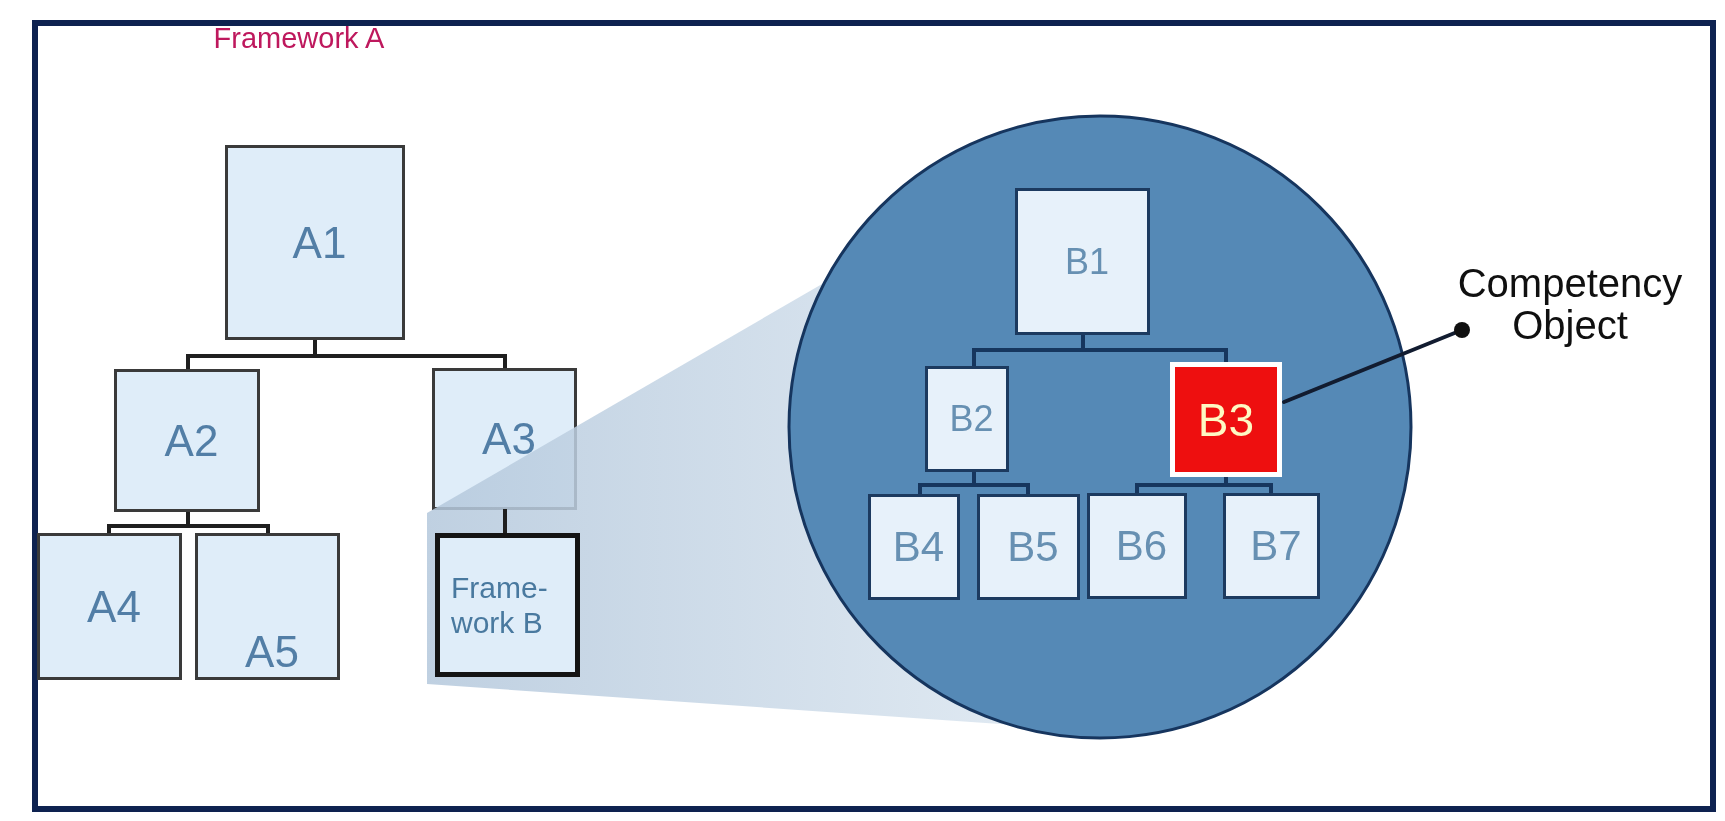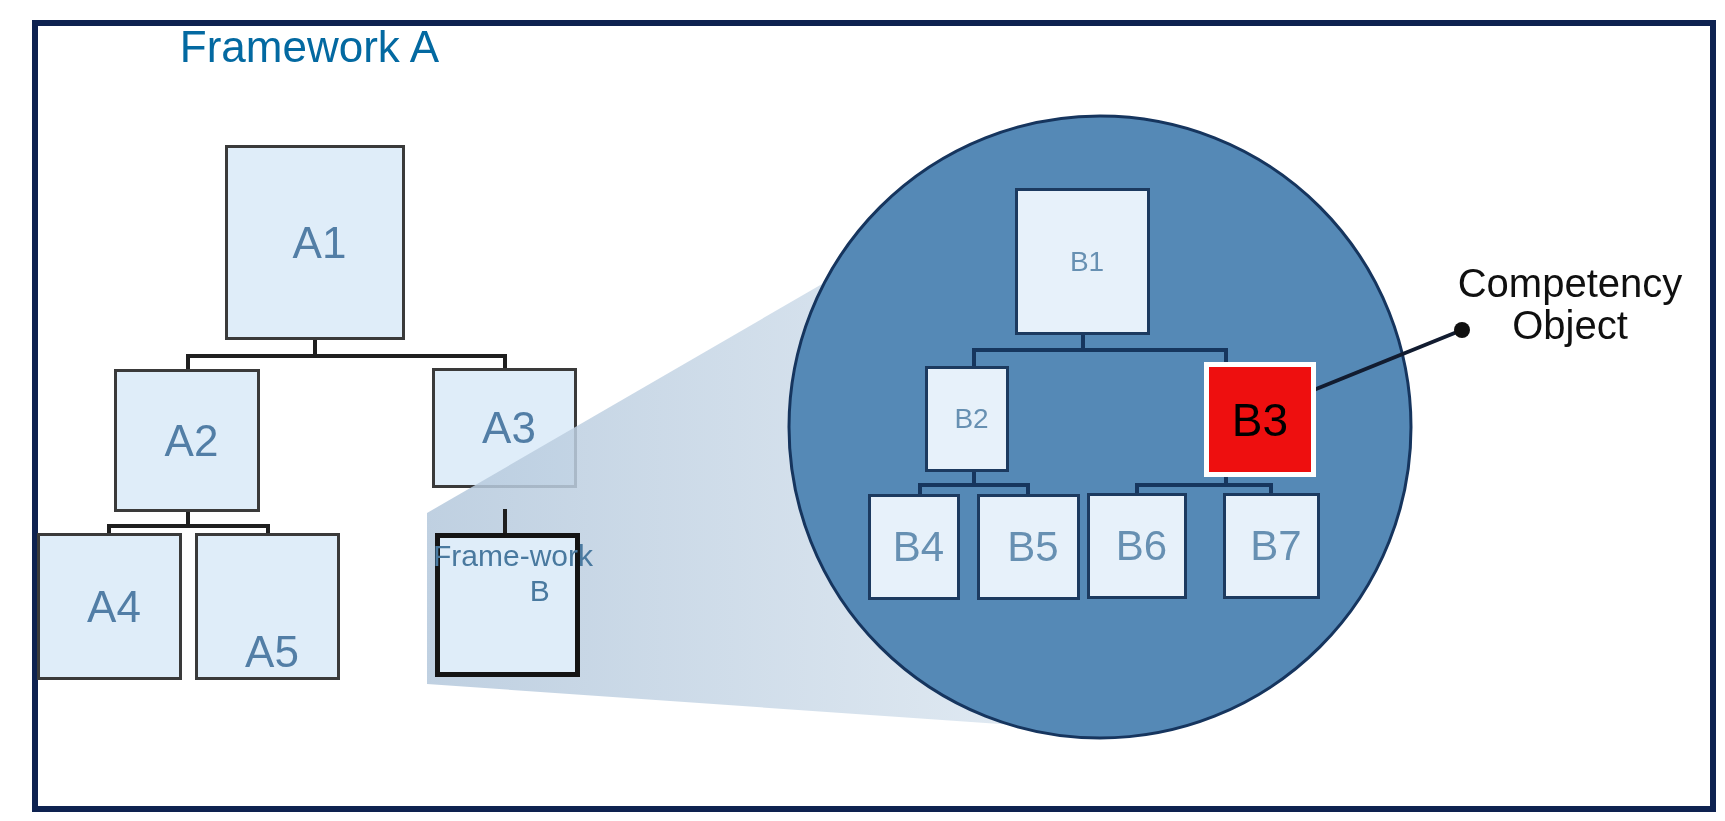--- a/index.html
+++ b/index.html
@@ -7,49 +7,49 @@
     position:relative;width:1725px;height:821px;background:#ffffff;overflow:hidden;
     font-family:"Liberation Sans", sans-serif;
   }
   .frame{
     position:absolute;left:32px;top:20px;width:1684px;height:792px;
     border:6px solid #0e2250;box-sizing:border-box;z-index:0;
   }
   .layer{position:absolute;left:0;top:0;pointer-events:none;}
   .z1{z-index:1}.z3{z-index:3}.z4{z-index:4}
   .title{
-    position:absolute;top:22px;height:52px;text-align:right;
-    font-size:44px;color:#0369a1;z-index:5;white-space:nowrap;
+    position:absolute;top:22px;height:52px;text-align:center;
+    font-size:29px;color:#be185d;z-index:5;white-space:nowrap;
   }
   #titleA{left:159px;width:280px;}
   #titleB{left:945px;width:280px;}
   .node{
     position:absolute;display:flex;align-items:center;justify-content:center;
     box-sizing:border-box;z-index:2;padding-left:9px;
   }
   .node.a{background:#dfedf9;border:3px solid #3a3a3a;color:#527ea6;font-size:44px;}
-  .node.b{background:#e7f1fa;border:3px solid #1c3a5f;color:#6790b2;font-size:28px;z-index:5;}
+  .node.b{background:#e7f1fa;border:3px solid #1c3a5f;color:#6790b2;font-size:36px;z-index:5;}
   .node.b.small{font-size:42px;}
   #boxA1{left:225px;top:145px;width:180px;height:195px;}
   #boxA2{left:114px;top:369px;width:146px;height:143px;}
-  #boxA3{left:432px;top:368px;width:145px;height:120px;}
+  #boxA3{left:432px;top:368px;width:145px;height:142px;}
   #boxA4{left:37px;top:533px;width:145px;height:147px;}
   #boxA5{left:195px;top:533px;width:145px;height:147px;align-items:flex-end;}
   #boxFWB{
     left:435px;top:533px;width:145px;height:144px;
     background:#dfedf9;border:5px solid #141414;color:#49799f;
     font-size:30px;line-height:35px;z-index:5;
-    align-items:flex-start;padding-left:11px;
+    flex-direction:column;align-items:flex-start;padding-left:11px;
   }
   #boxB1{left:1015px;top:188px;width:135px;height:147px;}
   #boxB2{left:925px;top:366px;width:84px;height:106px;}
   #boxB3{
     left:1170px;top:362px;width:112px;height:115px;
-    background:#ee0f0f;border:5px solid #ffffff;color:#000000;font-size:46px;z-index:5;
-    position:absolute;display:flex;align-items:center;justify-content:center;box-sizing:border-box;margin-left:34px;
+    background:#ee0f0f;border:5px solid #ffffff;color:#fef9c3;font-size:46px;z-index:5;
+    position:absolute;display:flex;align-items:center;justify-content:center;box-sizing:border-box;
   }
   #boxB4{left:868px;top:494px;width:92px;height:106px;}
   #boxB5{left:977px;top:494px;width:103px;height:106px;}
   #boxB6{left:1087px;top:493px;width:100px;height:106px;}
   #boxB7{left:1223px;top:493px;width:97px;height:106px;}
   #annotation{
     position:absolute;left:1425px;top:262px;width:290px;z-index:5;
     font-size:40px;line-height:42px;color:#101010;text-align:center;white-space:nowrap;
   }
 </style>

